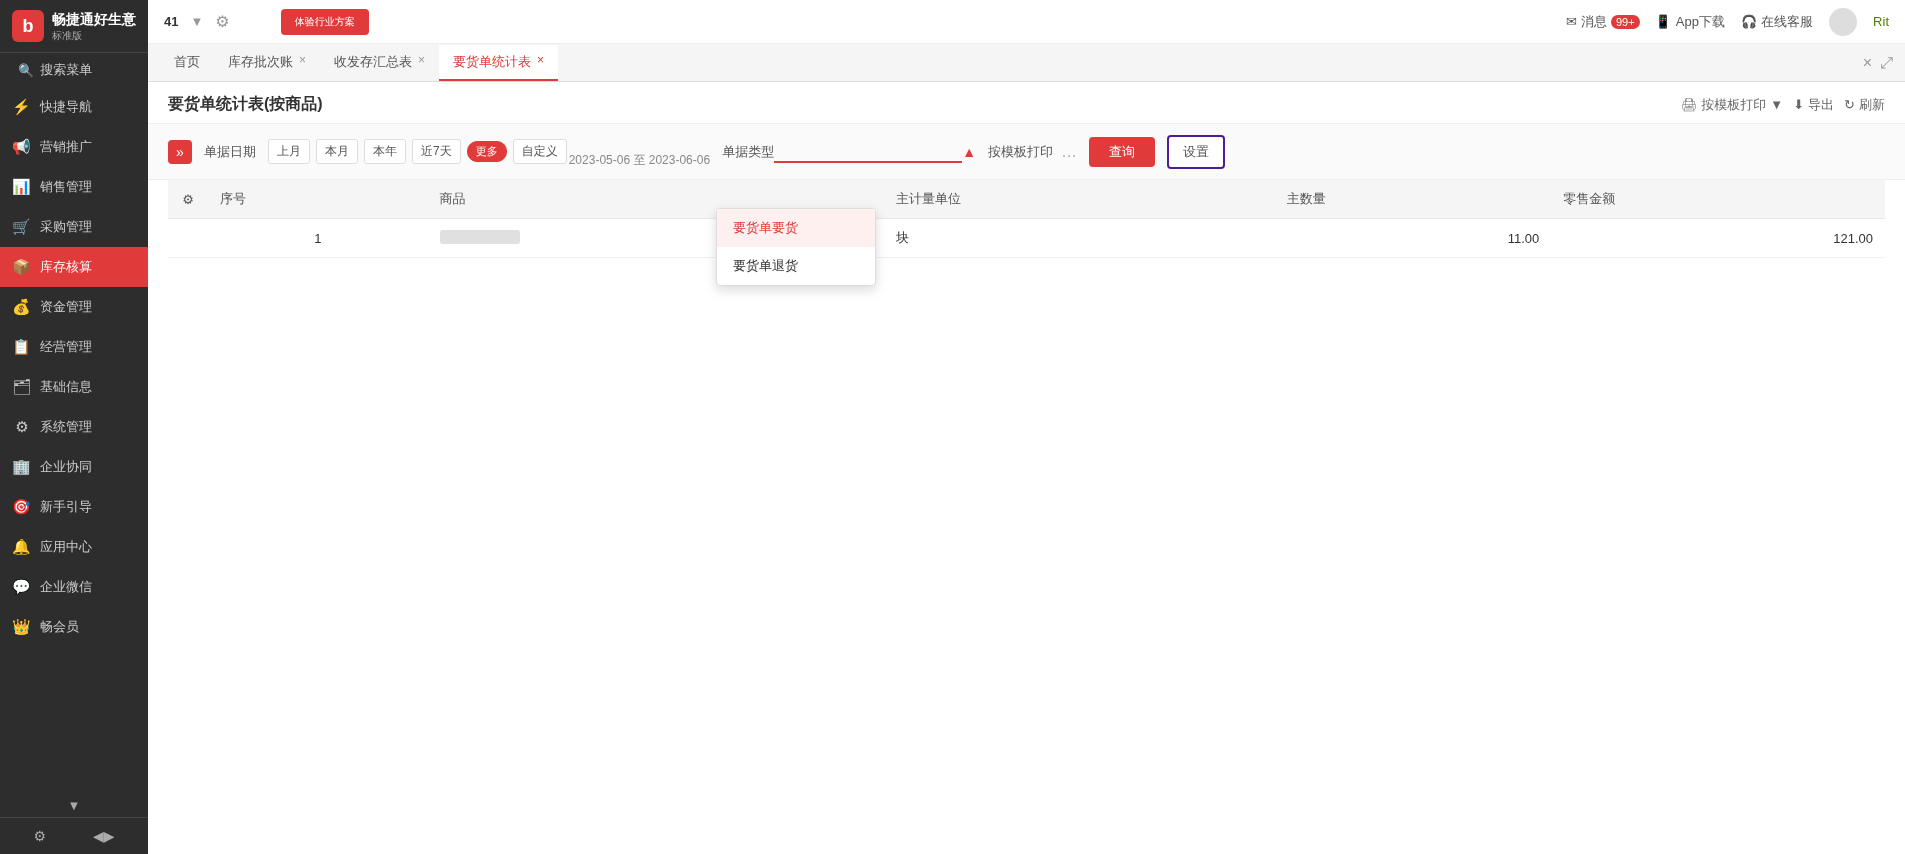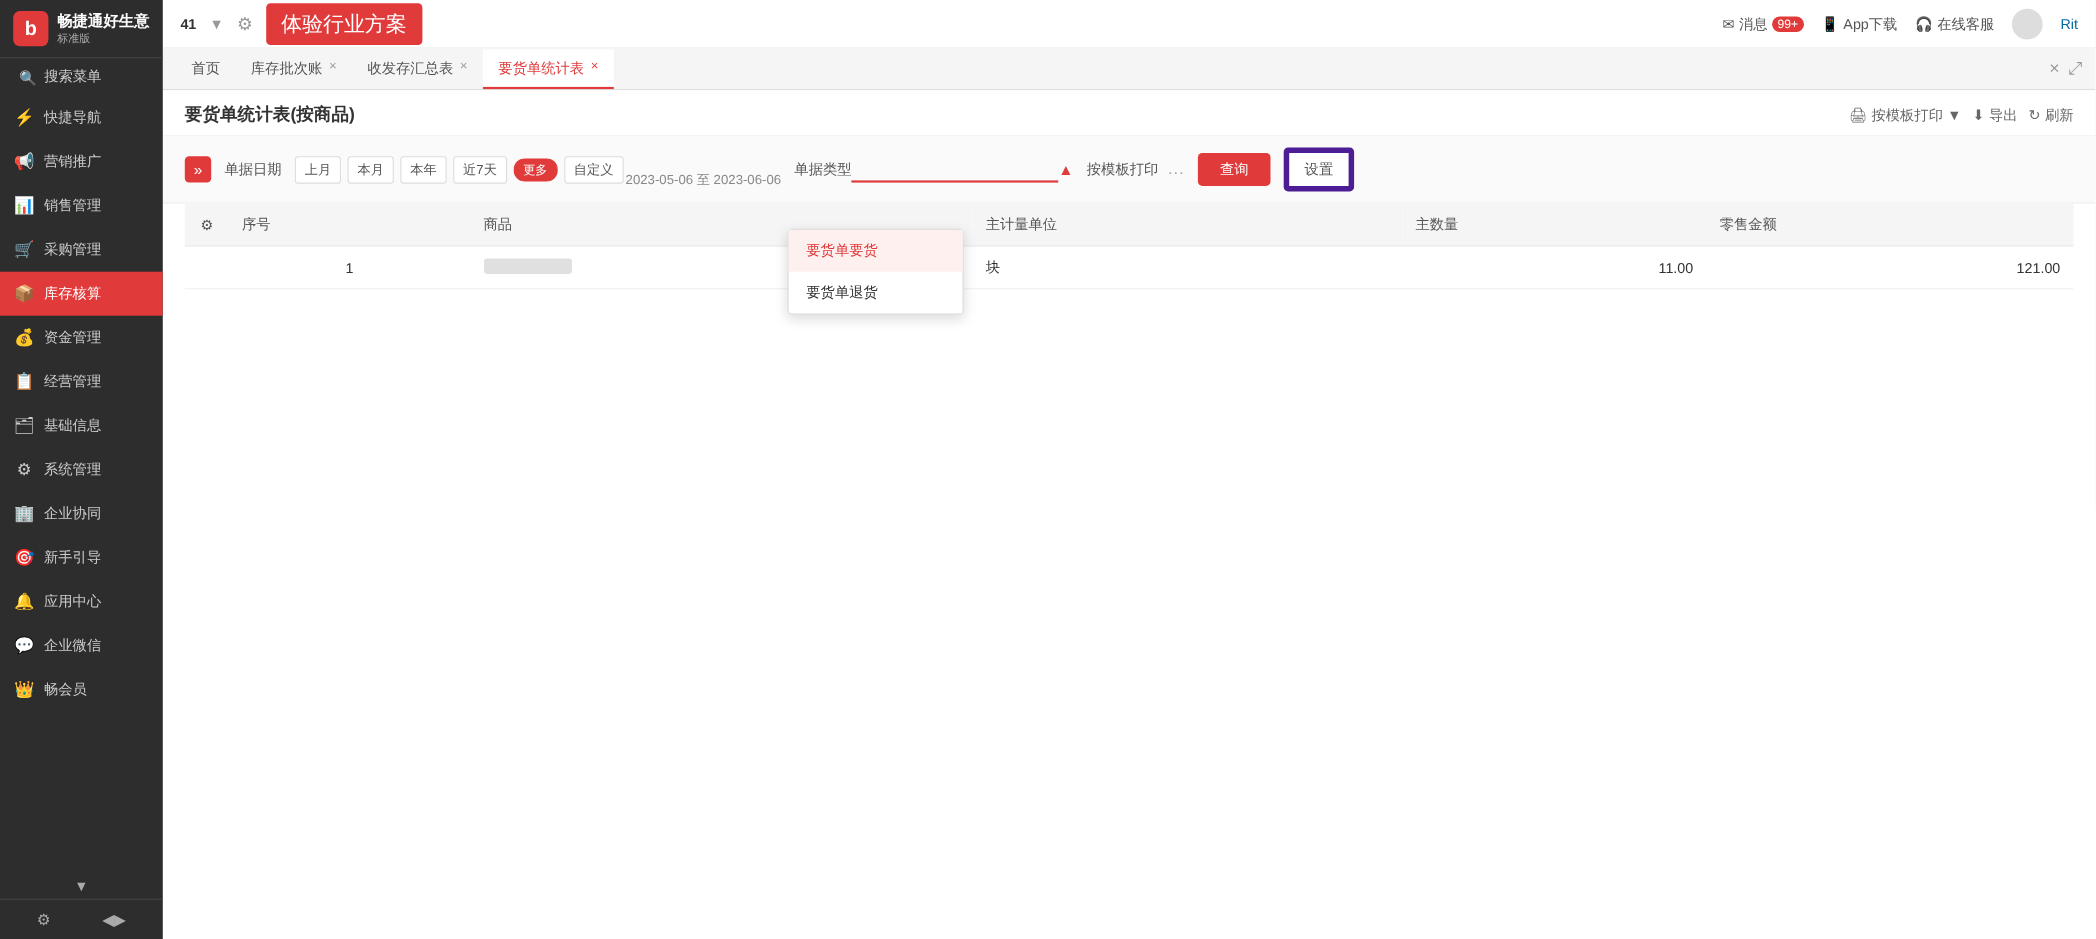--- a/index.html
+++ b/index.html
@@ -76,21 +76,21 @@
       justify-content: space-between;
     }
     .topbar-left { display: flex; align-items: center; gap: 12px; }
     .topbar-number { color: #666; font-size: 13px; }
     .topbar-number-val { color: #333; font-weight: bold; }
     .topbar-chevron { color: #999; cursor: pointer; }
     .topbar-gear { color: #999; cursor: pointer; font-size: 16px; }
     .topbar-trial-btn {
       background: #e03a3a; color: white;
       border: none; border-radius: 4px;
-      padding: 6px 14px; font-size: 19px; cursor: pointer;
+      padding: 6px 14px; font-size: 10px; cursor: pointer; margin-left: 39px;
     }
     .topbar-right { display: flex; align-items: center; gap: 16px; color: #555; font-size: 13px; }
     .topbar-right-item { display: flex; align-items: center; gap: 4px; cursor: pointer; }
     .badge { background: #e03a3a; color: white; border-radius: 10px; padding: 1px 5px; font-size: 11px; }
     .topbar-avatar { width: 28px; height: 28px; background: #ddd; border-radius: 50%; }
 
     
     .tabbar {
       background: #f5f5f5;
       display: flex; align-items: center;
@@ -162,21 +162,21 @@
     .filter-warehouse-section { display: flex; align-items: center; gap: 8px; }
     .filter-more-btn { color: #aaa; font-size: 16px; cursor: pointer; }
 
     .query-btn {
       background: #e03a3a; color: white;
       border: none; border-radius: 4px;
       padding: 6px 20px; font-size: 13px; cursor: pointer;
     }
     .setting-btn {
       background: white; color: #555;
-      border: 5px solid #4c1d95; border-radius: 4px;
+      border: 2px solid #4c1d95; border-radius: 4px;
       padding: 6px 14px; font-size: 13px; cursor: pointer;
     }
 
     
     .dropdown-overlay {
       position: absolute;
       top: 208px;
       left: 716px;
       background: white;
       border: 1px solid #ddd;
@@ -326,21 +326,21 @@
       </div>
       <div class="topbar-right-item">
         <span>📱</span>
         <span>App下载</span>
       </div>
       <div class="topbar-right-item">
         <span>🎧</span>
         <span>在线客服</span>
       </div>
       <div class="topbar-avatar"></div>
-      <span style="color:#0369a1; font-size:13px;">Rit</span>
+      <span style="color:#4d7c0f; font-size:13px;">Rit</span>
     </div>
   </div>
 
   <div class="tabbar">
     <div class="tab">
       <span>首页</span>
     </div>
     <div class="tab">
       <span>库存批次账</span>
       <span class="close-x">×</span>

